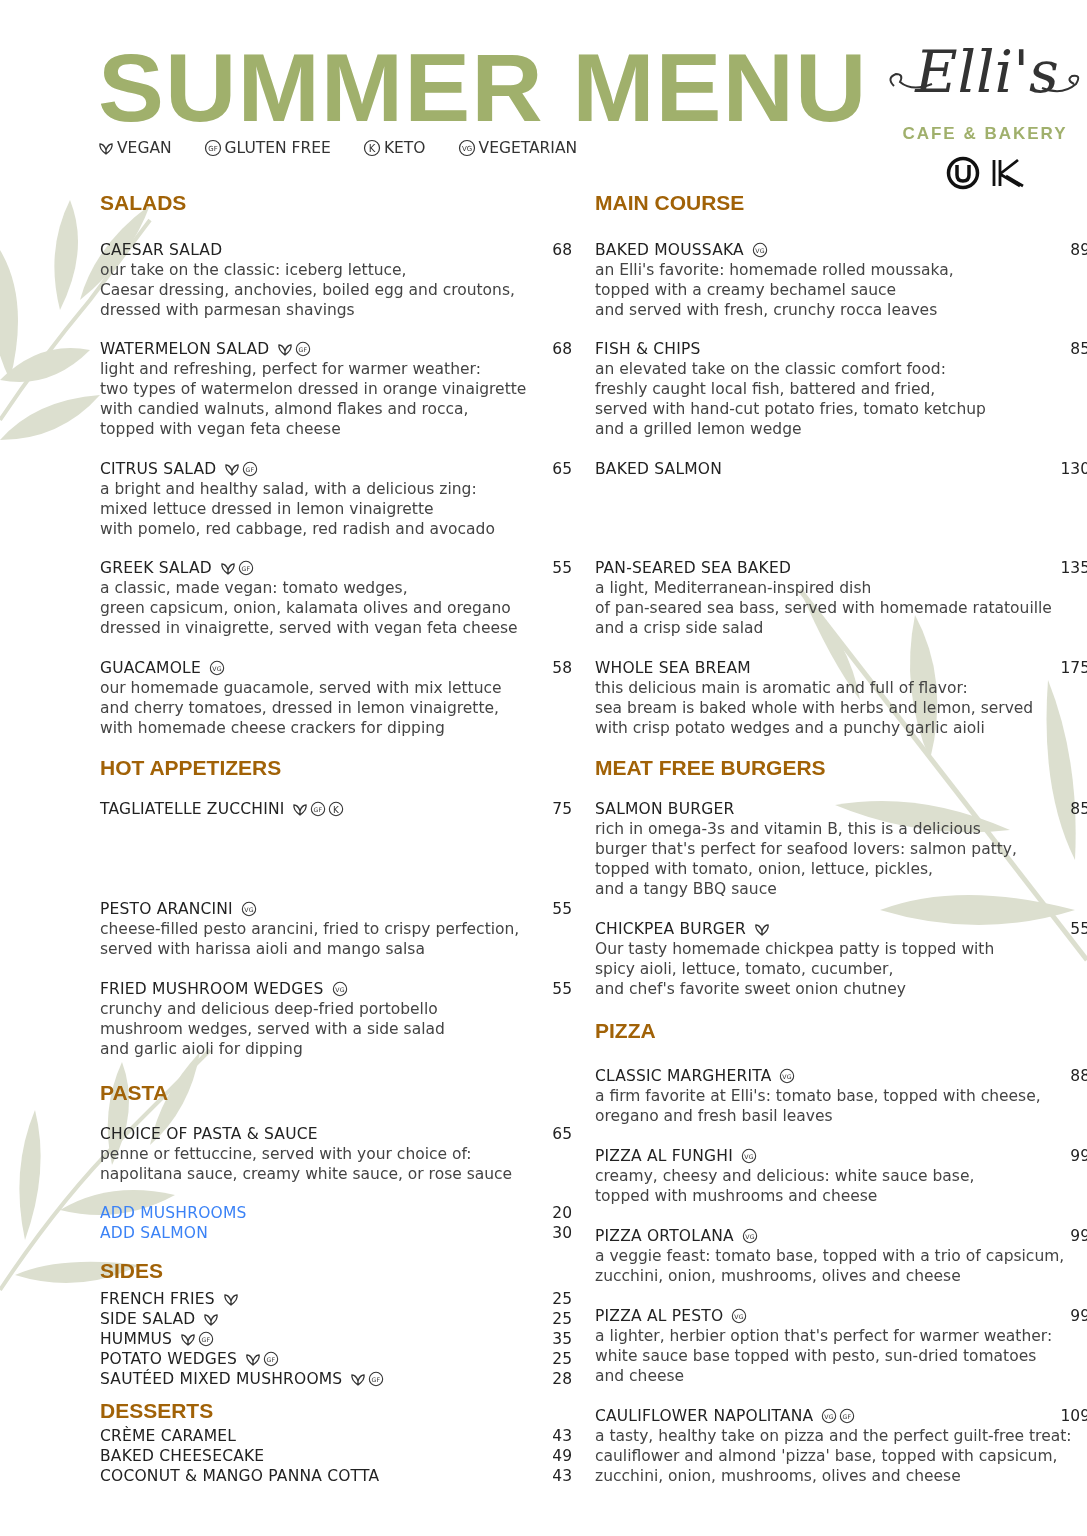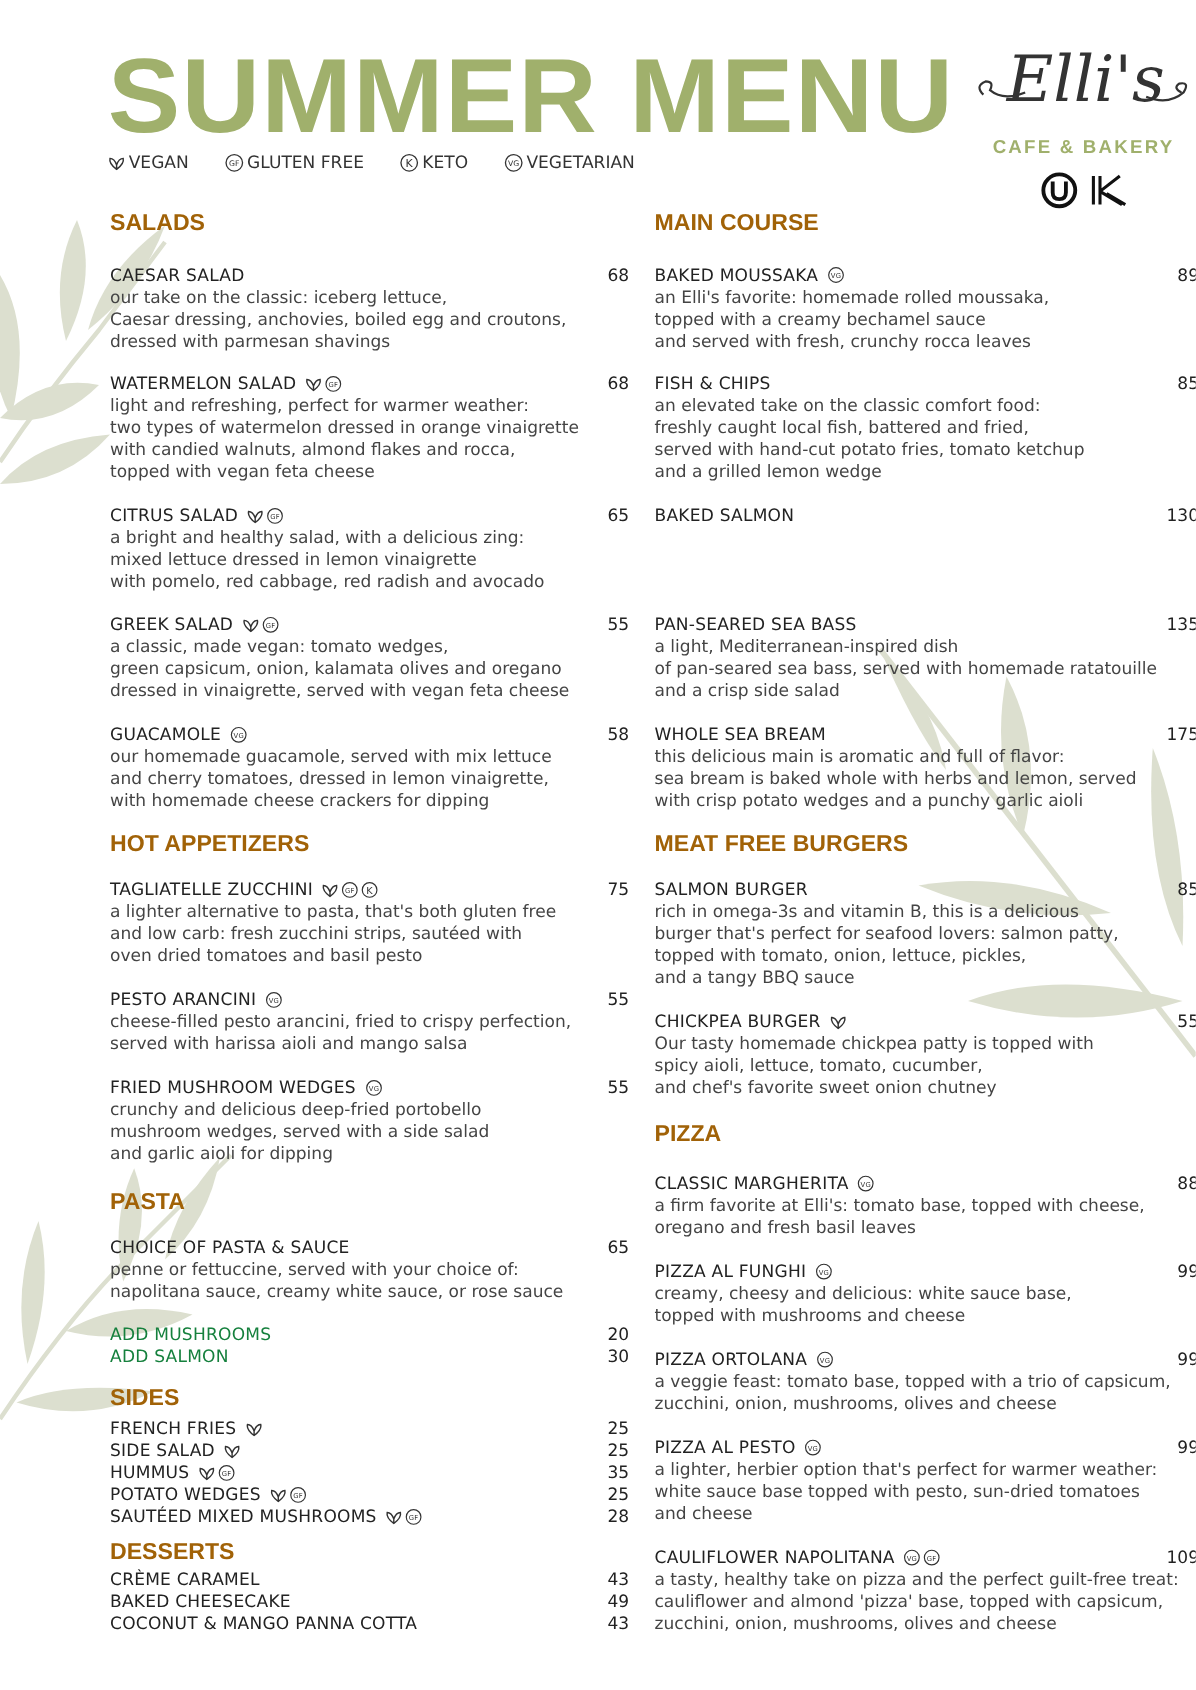--- a/index.html
+++ b/index.html
@@ -37,21 +37,21 @@
   .section-h {
     position: absolute; font-family: "Liberation Sans", sans-serif; font-weight: 700;
     font-size: 21px; color: #a16207; letter-spacing: 0px; white-space: nowrap;
   }
   .item { position: absolute; left: 0; right: 0; }
   .item-row { display: flex; justify-content: space-between; align-items: center; height: 20px; }
   .item-name { font-size: 15.5px; color: #222; letter-spacing: 0.2px; white-space: nowrap; display: flex; align-items: center; }
   .item-price { font-size: 15.5px; color: #222; }
   .item-desc { font-size: 15.5px; line-height: 20px; color: #444; white-space: pre-line; }
   .badges { display: inline-flex; align-items: center; gap: 2px; margin-left: 8px; }
-  .addon .item-name { color: #15803d; }
+  .addon .item-name { color: #3b82f6; }
 
   .compact .item-row { height: 20px; }
   .compact .item-name { font-size: 15.5px; }
 </style>
 </head>
 <body>
 
 <svg class="leaves" viewBox="0 0 1087 1536" xmlns="http://www.w3.org/2000/svg">
   <g fill="#dcdfcf" stroke="none">
 
@@ -241,23 +241,20 @@
                 <text x="9" y="12" font-size="7" text-anchor="middle" fill="#333" font-family="DejaVu Sans, sans-serif">GF</text>
               </svg>
               <svg width="16" height="16" viewBox="0 0 18 18">
                 <circle cx="9" cy="9" r="7.5" fill="none" stroke="#333" stroke-width="1.2"></circle>
                 <text x="9" y="13" font-size="10" text-anchor="middle" fill="#333" font-family="DejaVu Sans, sans-serif">K</text>
               </svg>
             </span>
           </span>
           <span class="item-price">75</span>
         </div>
-      <div class="item-desc">a lighter alternative to pasta, that's both gluten free
-and low carb: fresh zucchini strips, sautéed with
-oven dried tomatoes and basil pesto</div>
     </div>
 
     <div class="item" style="top:899px">
       <div class="item-row">
           <span class="item-name">
             <span>PESTO ARANCINI</span>
             <span class="badges">
               <svg width="16" height="16" viewBox="0 0 18 18">
                 <circle cx="9" cy="9" r="7.5" fill="none" stroke="#333" stroke-width="1.2"></circle>
                 <text x="9" y="12" font-size="7" text-anchor="middle" fill="#333" font-family="DejaVu Sans, sans-serif">VG</text>
@@ -449,21 +446,21 @@
 
     <div class="item" style="top:459px">
       <div class="item-row">
           <span class="item-name">BAKED SALMON</span>
           <span class="item-price">130</span>
         </div>
     </div>
 
     <div class="item" style="top:558px">
       <div class="item-row">
-          <span class="item-name">PAN-SEARED SEA BASS</span>
+          <span class="item-name">PAN-SEARED SEA BAKED</span>
           <span class="item-price">135</span>
         </div>
       <div class="item-desc">a light, Mediterranean-inspired dish
 of pan-seared sea bass, served with homemade ratatouille
 and a crisp side salad</div>
     </div>
 
     <div class="item" style="top:658px">
       <div class="item-row">
           <span class="item-name">WHOLE SEA BREAM</span>

